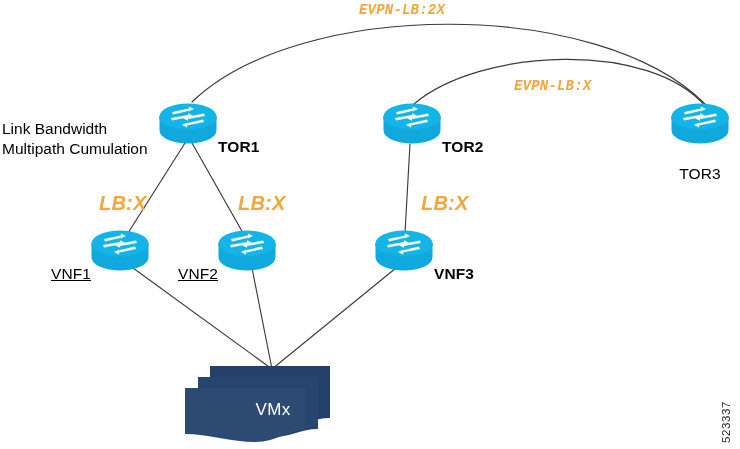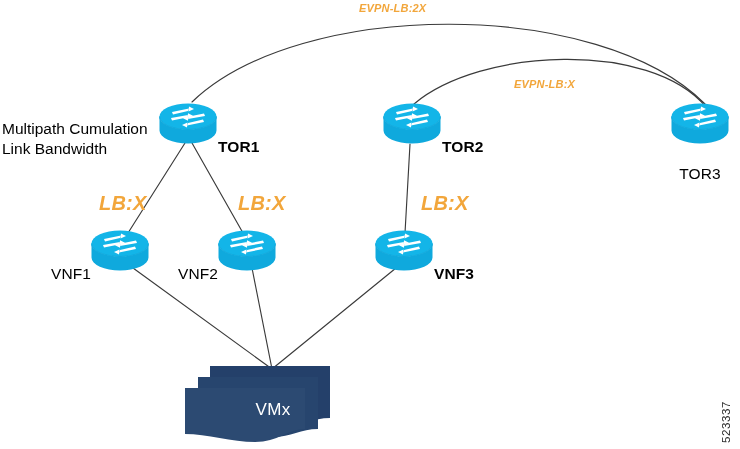--- a/index.html
+++ b/index.html
@@ -36,38 +36,40 @@
     letter-spacing: 0.1px;
   }
   .label-right {
     left: 30px;
     top: 14px;
     font-weight: bold;
   }
   .label-left {
     right: 29px;
     top: 14px;
+    text-decoration: underline;
   }
   .label-below {
     left: 50%;
     transform: translateX(-50%);
     top: 41px;
   }
   .lbl-orange {
     position: absolute;
     white-space: nowrap;
     font-family: "Liberation Sans", sans-serif;
     font-style: italic;
     font-weight: bold;
     font-size: 20px;
     color: #F2A63B;
     letter-spacing: 0.2px;
   }
   .lbl-evpn {
-    font-size: 11px;
+    font-size: 14px;
+    font-family: Liberation Mono, monospace;
   }
   #annotation {
     position: absolute;
     left: 2px;
     top: 119px;
     width: 178px;
     font-family: "Liberation Sans", sans-serif;
     font-size: 15.5px;
     line-height: 20px;
     color: #000000;
@@ -145,22 +147,22 @@
       <use href="#router-glyph" x="159" y="103"></use>
       <use href="#router-glyph" x="383" y="103"></use>
       <use href="#router-glyph" x="671" y="103"></use>
       <use href="#router-glyph" x="91" y="230"></use>
       <use href="#router-glyph" x="218" y="230"></use>
       <use href="#router-glyph" x="375" y="230"></use>
     </g>
   </svg>
 
   <div id="annotation">
+    <div>Link Bandwidth</div>
     <div>Multipath Cumulation</div>
-    <div>Link Bandwidth</div>
   </div>
 
   <div class="node" style="left:188px; top:124px;">
     <span class="node-label label-right">TOR1</span>
   </div>
   <div class="node" style="left:412px; top:124px;">
     <span class="node-label label-right">TOR2</span>
   </div>
   <div class="node" style="left:700px; top:124px;">
     <span class="node-label label-below">TOR3</span>

